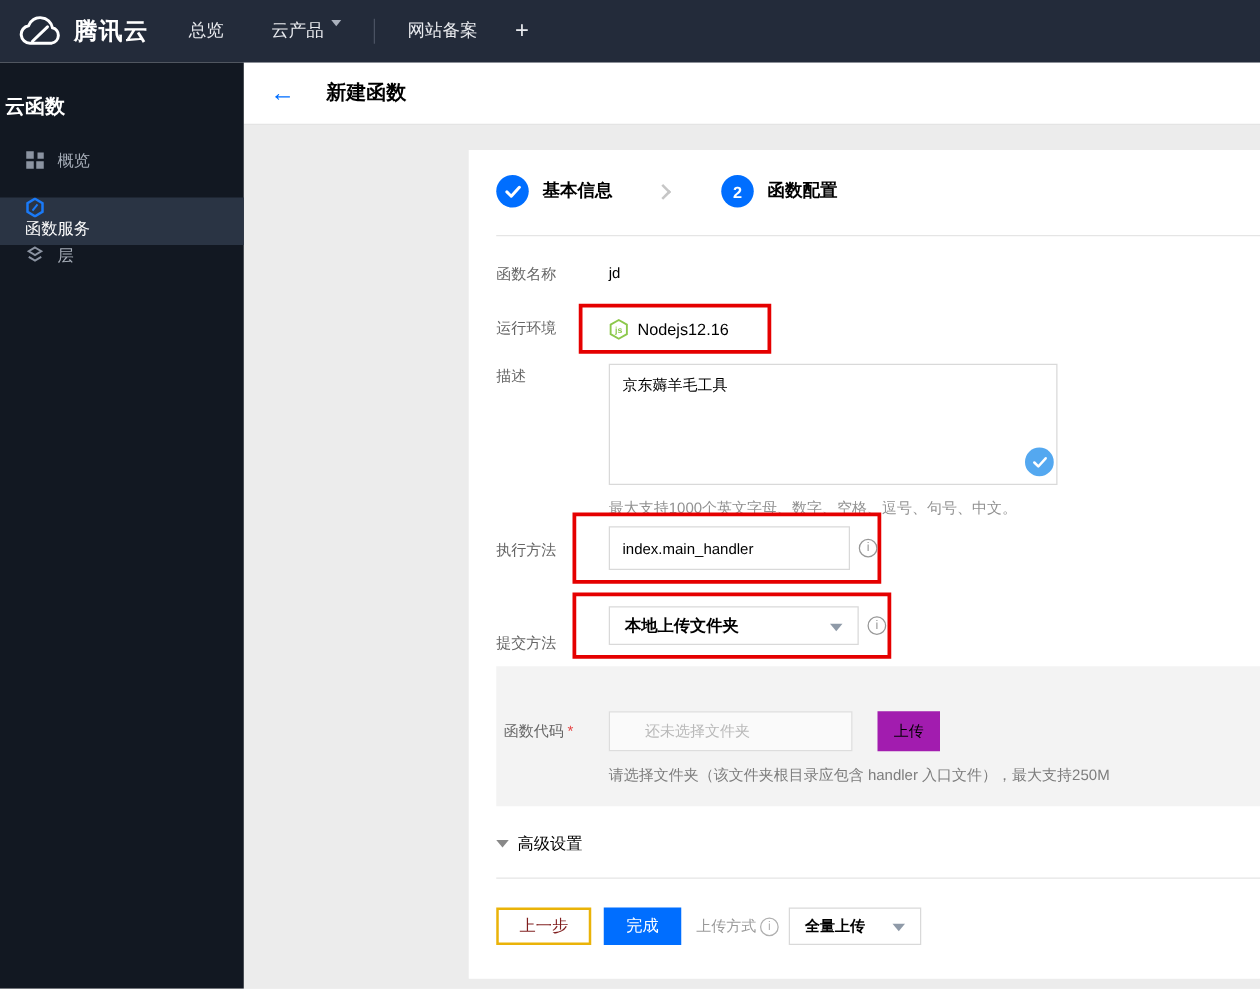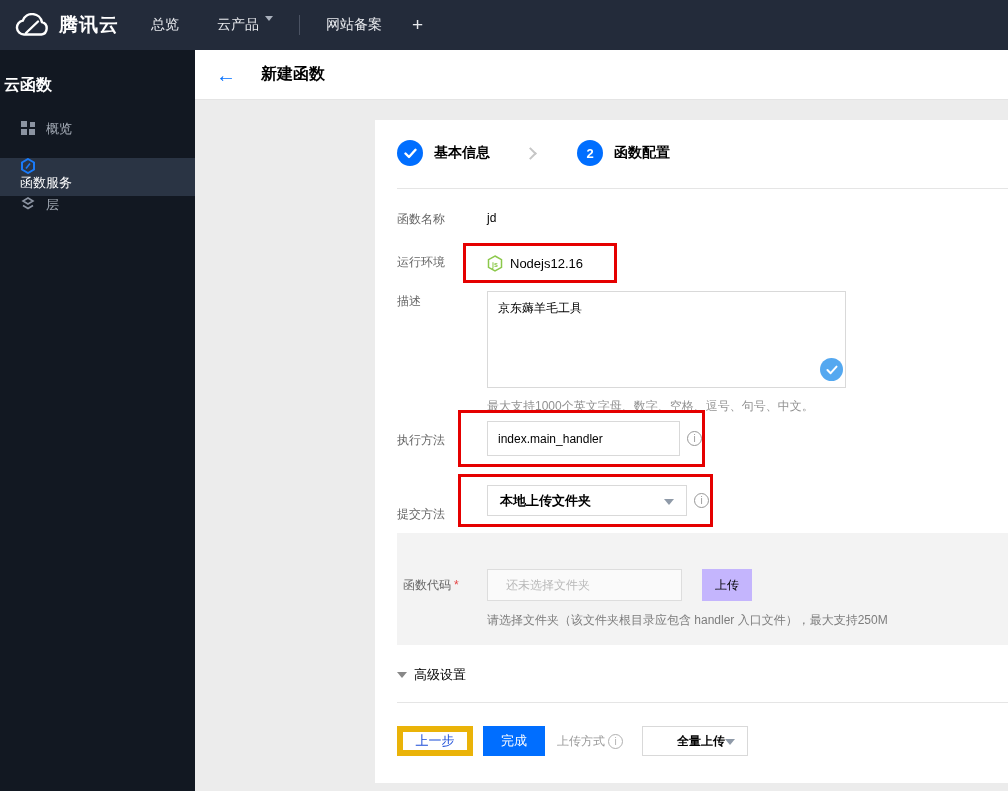--- a/index.html
+++ b/index.html
@@ -77,41 +77,41 @@
                 display:flex; align-items:center; padding-left:12px; font-size:13px; font-weight:bold;
                 color:#000; cursor:pointer; }
   .select-caret { position:absolute; right:12px; top:13px; width:0; height:0; border-left:5px solid transparent;
                   border-right:5px solid transparent; border-top:6px solid #8f9aa8; }
 
   
   .code-panel { position:absolute; left:22px; right:0; top:413px; height:112px; background:#f3f3f3; }
   .code-label { position:absolute; left:6px; top:44px; font-size:12px; color:#666; }
   .required { color:#e54545; margin-left:3px; }
   .code-input { position:absolute; left:90px; top:36px; width:195px; height:32px; background:#fafafa;
-                border:1px solid #ddd; padding:0 18px; font-size:12px; font-family:inherit; outline:none; }
+                border:1px solid #ddd; padding:0 28px; font-size:12px; font-family:inherit; outline:none; }
   .code-input::placeholder { color:#b9b9b9; }
-  .upload-btn { position:absolute; left:305px; top:36px; width:50px; height:32px; background:#c4b5fd; border:none;
+  .upload-btn { position:absolute; left:305px; top:36px; width:50px; height:32px; background:#a21caf; border:none;
                 font-size:12px; color:#000; cursor:pointer; font-family:inherit; }
   .code-hint { position:absolute; left:90px; top:79px; color:#7d7d7d; }
 
   
   .advanced { position:absolute; left:22px; top:546px; display:flex; align-items:center; cursor:pointer; }
   .adv-caret { width:0; height:0; border-left:5px solid transparent; border-right:5px solid transparent;
                border-top:6px solid #888; margin-right:7px; }
   .adv-label { font-size:13px; color:#000; }
 
   
   .footer-row { position:absolute; left:22px; top:606px; display:flex; align-items:center; }
-  .btn-prev { width:76px; height:30px; background:#fff; border:6px solid #eab308; font-size:13px; color:#1d4ed8;
+  .btn-prev { width:76px; height:30px; background:#fff; border:2px solid #eab308; font-size:13px; color:#7f1d1d;
               cursor:pointer; font-family:inherit; }
   .btn-finish { width:62px; height:30px; background:#006eff; border:none; color:#fff; font-size:13px;
                 margin-left:10px; cursor:pointer; font-family:inherit; }
   .upload-mode { display:flex; align-items:center; margin-left:12px; font-size:12px; color:#9a9a9a; }
   .upload-mode .info-i { margin-left:3px; border-color:#b0b0b0; color:#b0b0b0; }
-  .fm-select { width:106px; height:30px; margin-left:19px; font-size:12px;justify-content:center; }
+  .fm-select { width:106px; height:30px; margin-left:8px; font-size:12px; }
   .fm-select .select-caret { top:12px; }
 </style>
 </head>
 <body>
 
 <div class="topnav">
   <div class="logo-wrap">
     <svg width="36" height="25" viewBox="0 0 36 25">
       <path d="M25.5 21.5 H10 a7 7 0 0 1-1.2-13.9 A10 10 0 0 1 28 9.2 a6.3 6.3 0 0 1-0.6 12.3 z" fill="none" stroke="#fff" stroke-width="2.4" stroke-linecap="round"></path>
       <path d="M12 20 L24 8.5" stroke="#fff" stroke-width="2.4" stroke-linecap="round"></path>

